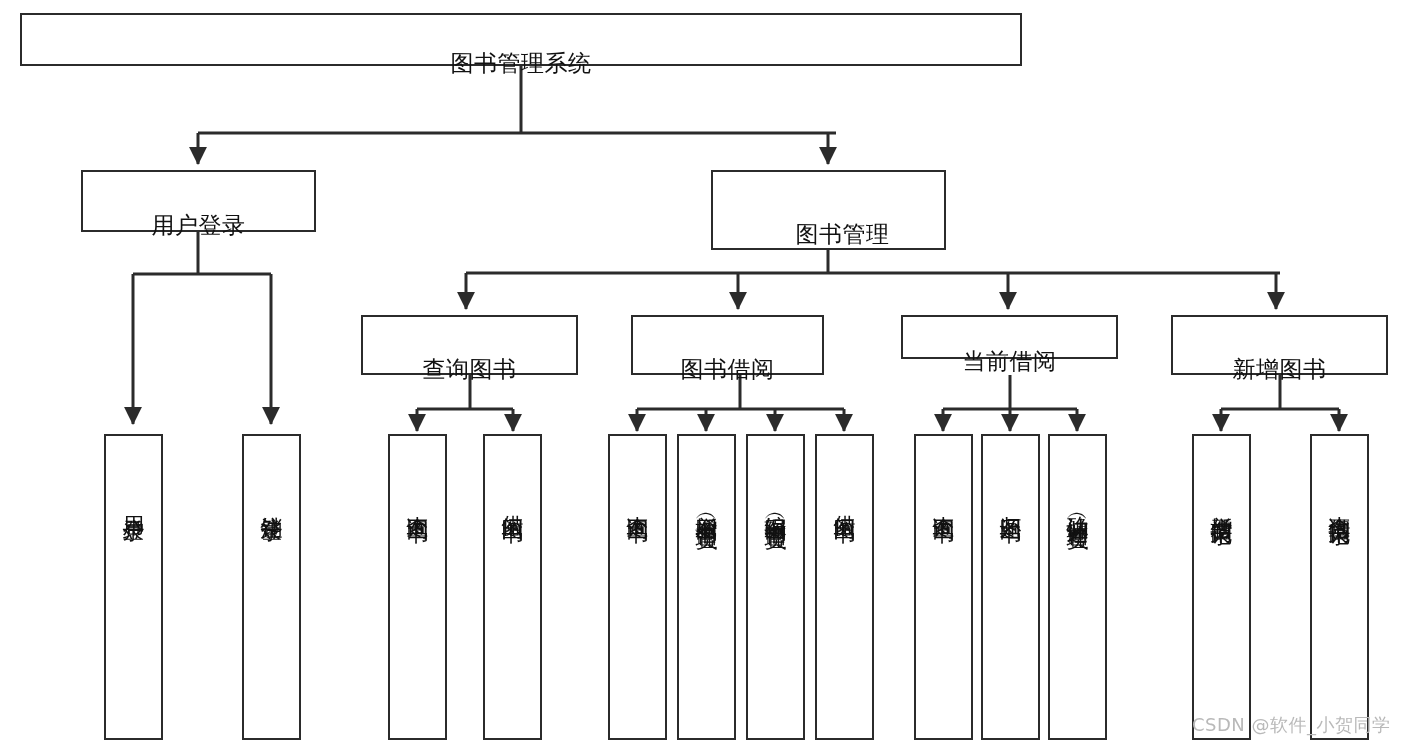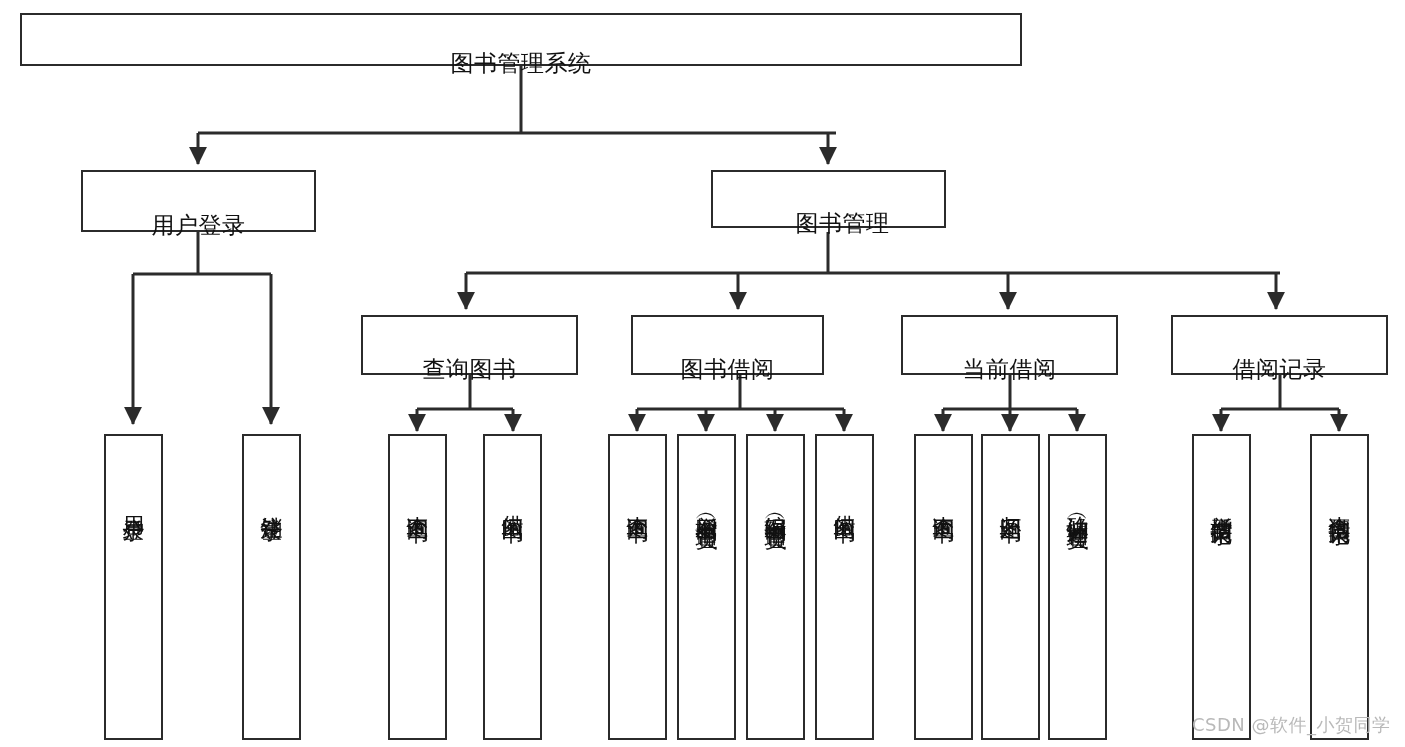--- a/index.html
+++ b/index.html
@@ -124,35 +124,35 @@
     </g>
   </svg>
 
   <div class="node" style="left:20px; top:13px; width:1002px; height:53px;">
     <span class="label">图书管理系统</span>
   </div>
 
   <div class="node" style="left:81px; top:170px; width:235px; height:62px;">
     <span class="label">用户登录</span>
   </div>
-  <div class="node" style="left:711px; top:170px; width:235px; height:58px;padding-left:28px;">
+  <div class="node" style="left:711px; top:170px; width:235px; height:80px;padding-left:28px;">
     <span class="label">图书管理</span>
   </div>
 
   <div class="node" style="left:361px; top:315px; width:217px; height:60px;">
     <span class="label">查询图书</span>
   </div>
   <div class="node" style="left:631px; top:315px; width:193px; height:60px;">
     <span class="label">图书借阅</span>
   </div>
-  <div class="node" style="left:901px; top:315px; width:217px; height:60px;">
+  <div class="node" style="left:901px; top:315px; width:217px; height:44px;">
     <span class="label">当前借阅</span>
   </div>
   <div class="node" style="left:1171px; top:315px; width:217px; height:60px;">
-    <span class="label">借阅记录</span>
+    <span class="label">新增图书</span>
   </div>
 
   <div class="node leaf" style="left:104px; top:434px; width:59px; height:306px;">
     <span class="label">用户登录</span>
   </div>
   <div class="node leaf" style="left:242px; top:434px; width:59px; height:306px;">
     <span class="label">注销登录</span>
   </div>
 
   <div class="node leaf" style="left:388px; top:434px; width:59px; height:306px;">

